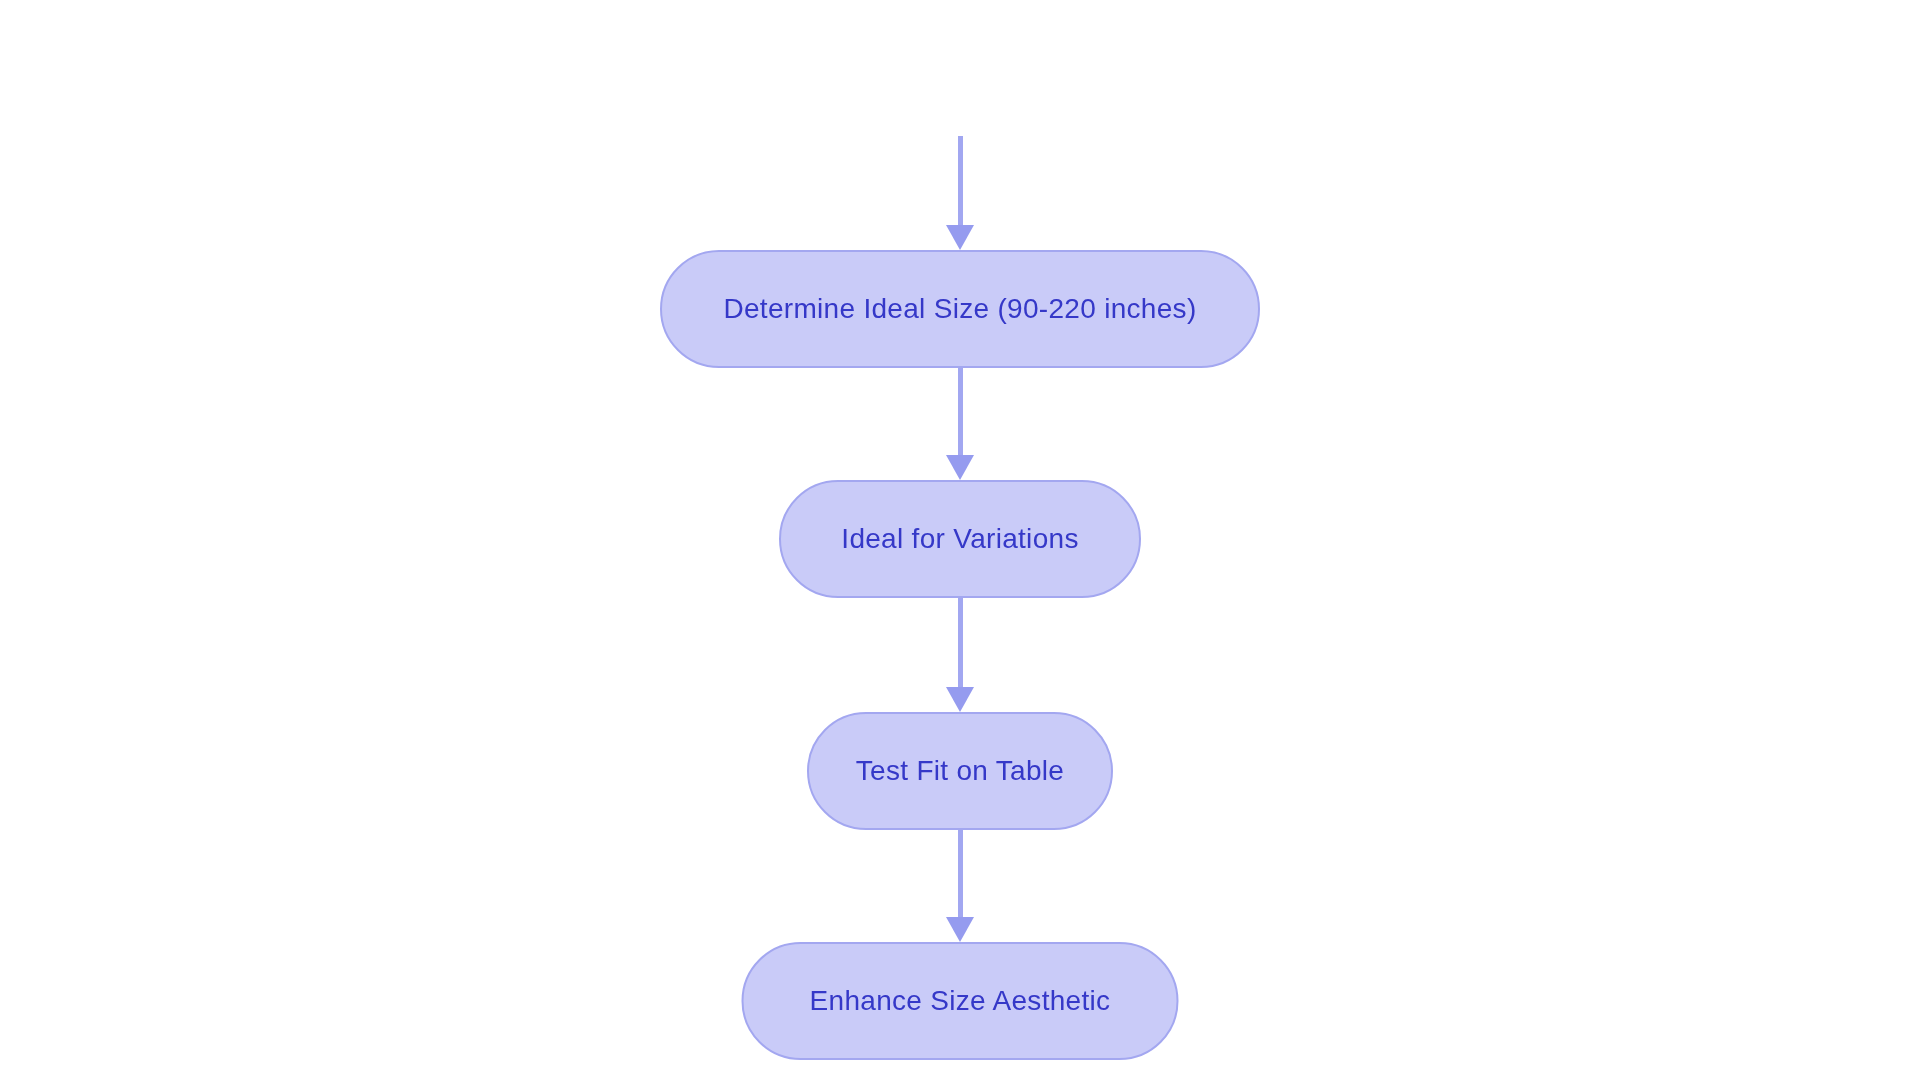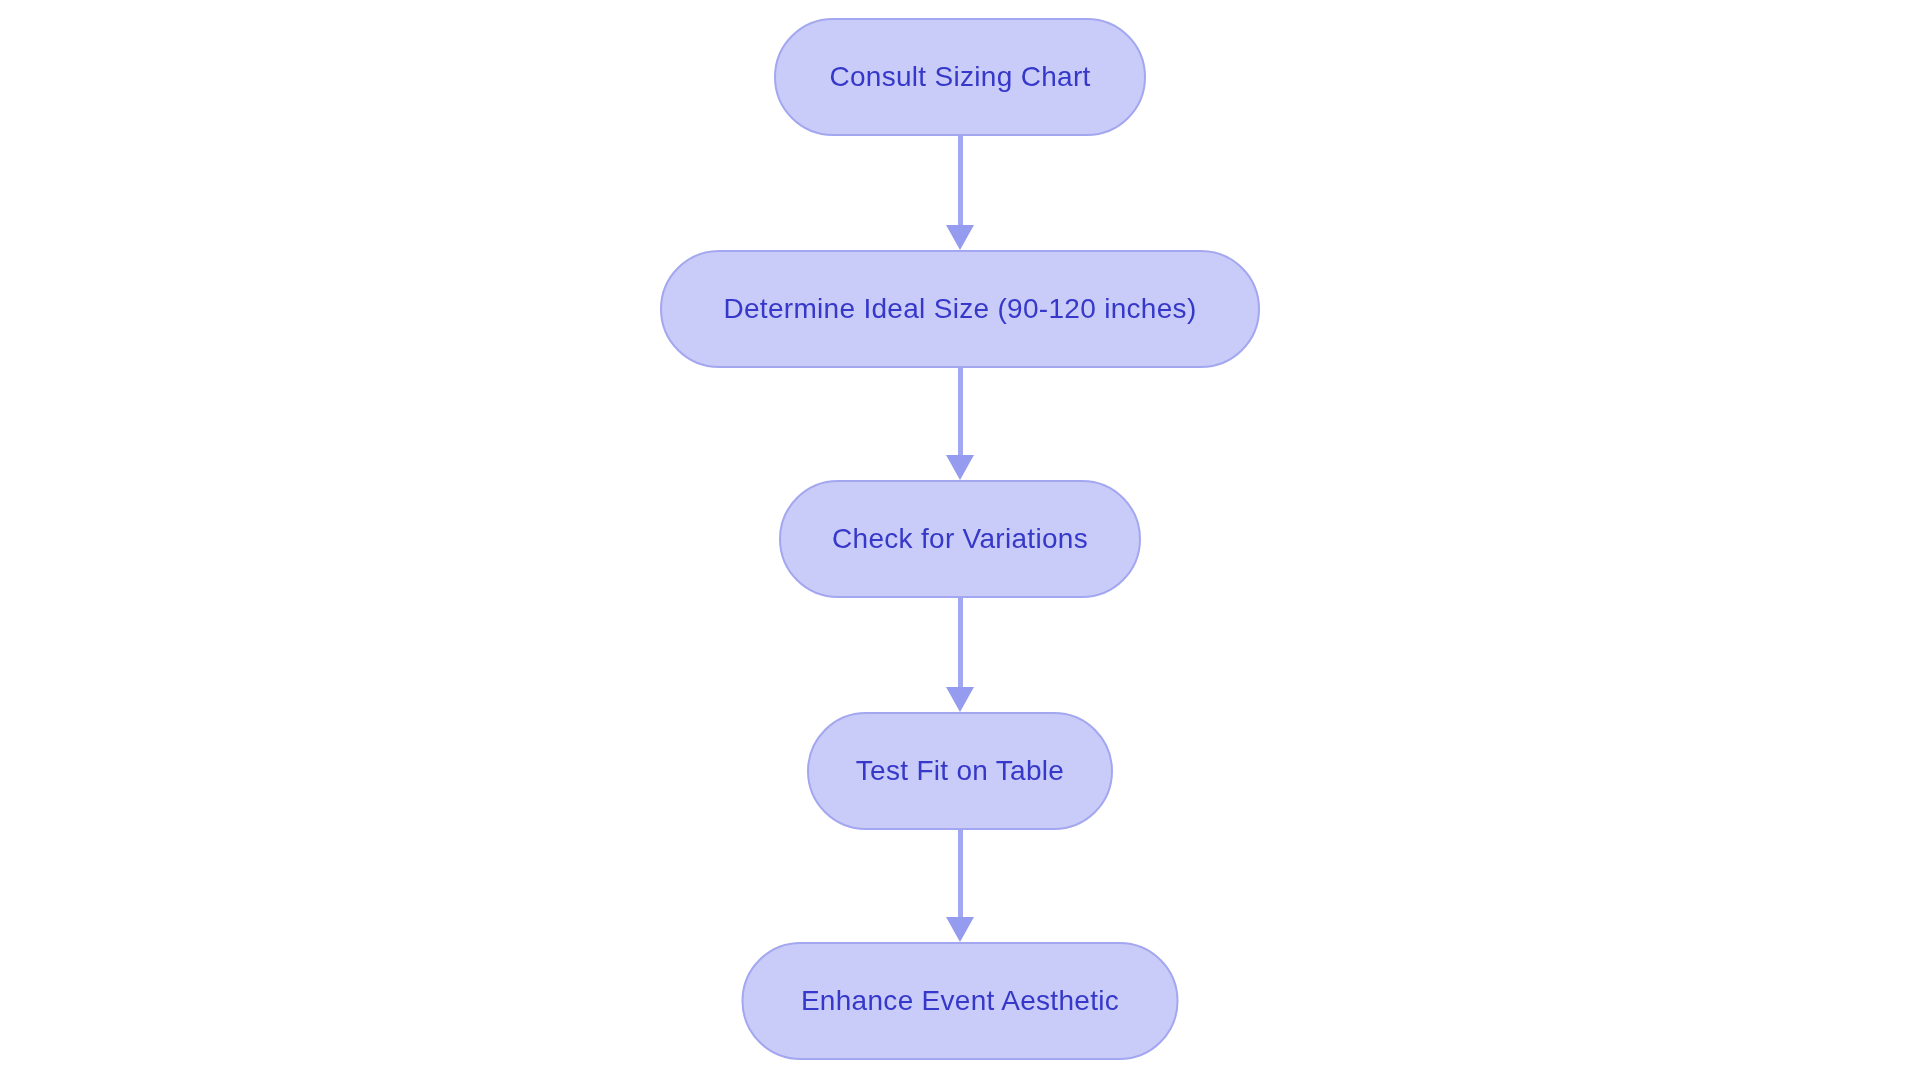--- a/index.html
+++ b/index.html
@@ -64,53 +64,50 @@
     border-left: 14px solid transparent;
     border-right: 14px solid transparent;
     border-top: 25px solid #959bef;
   }
 </style>
 </head>
 <body>
 
 <div class="canvas">
 
-  <div class="node n1">
-    <span>Consult Sizing Chart</span>
-  </div>
 
   <div class="arrow a1">
     <div class="line"></div>
     <div class="head"></div>
   </div>
 
   <div class="node n2">
-    <span>Determine Ideal Size (90-120 inches)</span>
+    <span>Determine Ideal Size (90-220 inches)</span>
   </div>
 
   <div class="arrow a2">
     <div class="line"></div>
     <div class="head"></div>
   </div>
 
   <div class="node n3">
-    <span>Check for Variations</span>
+    <span>Ideal for Variations</span>
   </div>
 
   <div class="arrow a3">
     <div class="line"></div>
     <div class="head"></div>
   </div>
 
   <div class="node n4">
     <span>Test Fit on Table</span>
   </div>
 
   <div class="arrow a4">
     <div class="line"></div>
     <div class="head"></div>
   </div>
 
   <div class="node n5">
-    <span>Enhance Event Aesthetic</span>
+    <span>Enhance Size Aesthetic</span>
   </div>
 
 </div>
 
 </body></html>

